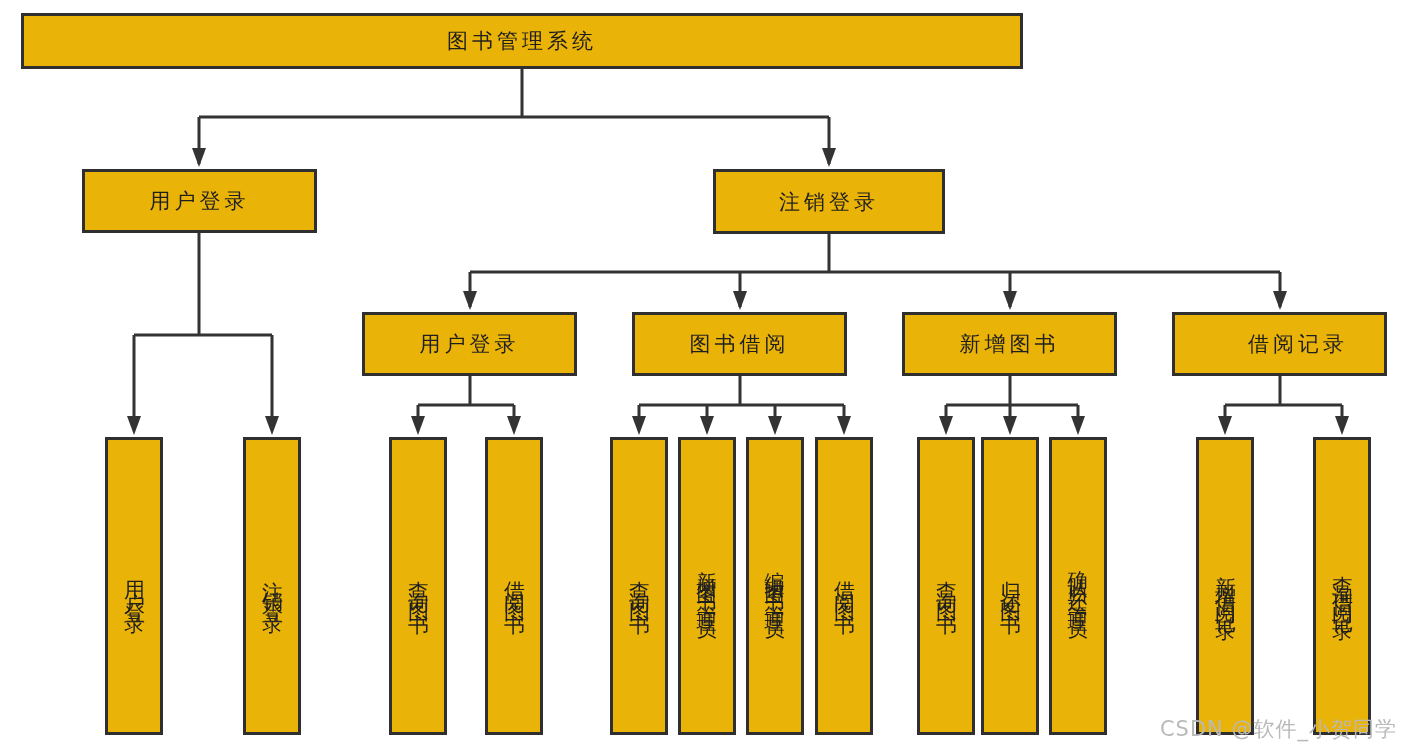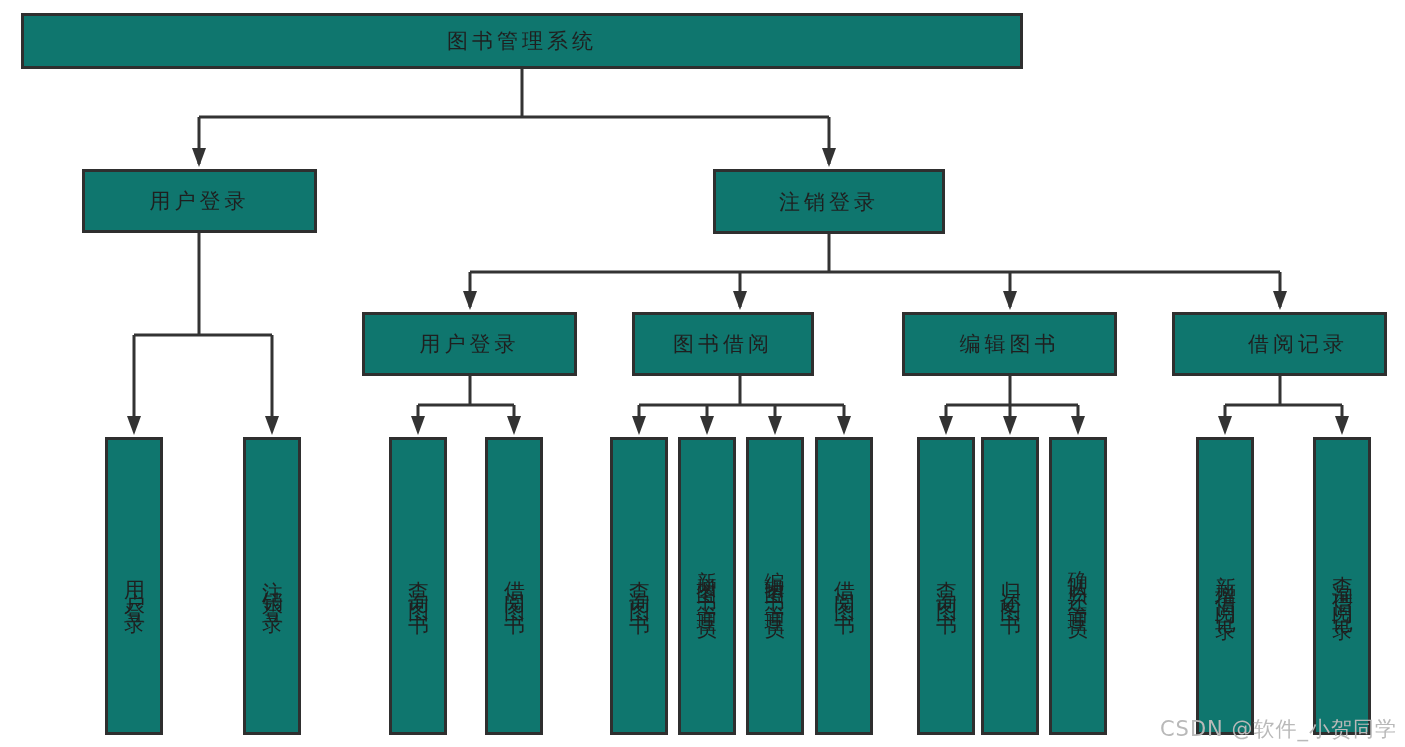--- a/index.html
+++ b/index.html
@@ -5,21 +5,21 @@
   html,body{margin:0;padding:0;}
   body{
     width:1405px;height:747px;position:relative;overflow:hidden;
     background:#ffffff;
     font-family:"DejaVu Sans","Liberation Sans",sans-serif;
   }
   #canvas{position:absolute;left:0;top:0;width:1405px;height:747px;}
   svg.connectors{position:absolute;left:0;top:0;z-index:1;}
   .node{
     position:absolute;z-index:2;
-    background:#0f766e;
+    background:#eab308;
     border:3px solid #2f2f2f;
     box-sizing:border-box;
     display:flex;align-items:center;justify-content:center;
     color:#1f1f1f;font-size:21px;letter-spacing:4px;
     white-space:nowrap;
   }
   .node .vtext{
     writing-mode:vertical-rl;
     text-orientation:mixed;
     line-height:1;
@@ -80,25 +80,25 @@
   <div class="node" style="left:82px;top:169px;width:235px;height:64px;">
     <span>用户登录</span>
   </div>
   <div class="node" style="left:713px;top:169px;width:232px;height:65px;">
     <span>注销登录</span>
   </div>
 
   <div class="node" style="left:362px;top:312px;width:215px;height:64px;">
     <span>用户登录</span>
   </div>
-  <div class="node" style="left:632px;top:312px;width:182px;height:64px;">
+  <div class="node" style="left:632px;top:312px;width:215px;height:64px;">
     <span>图书借阅</span>
   </div>
   <div class="node" style="left:902px;top:312px;width:215px;height:64px;">
-    <span>编辑图书</span>
+    <span>新增图书</span>
   </div>
   <div class="node" style="left:1172px;top:312px;width:215px;height:64px;padding-left:37px;">
     <span>借阅记录</span>
   </div>
 
   <div class="node" style="left:105px;top:437px;width:58px;height:298px;">
     <span class="vtext sp4">用户登录</span>
   </div>
   <div class="node" style="left:243px;top:437px;width:58px;height:298px;">
     <span class="vtext sp4">注销登录</span>

